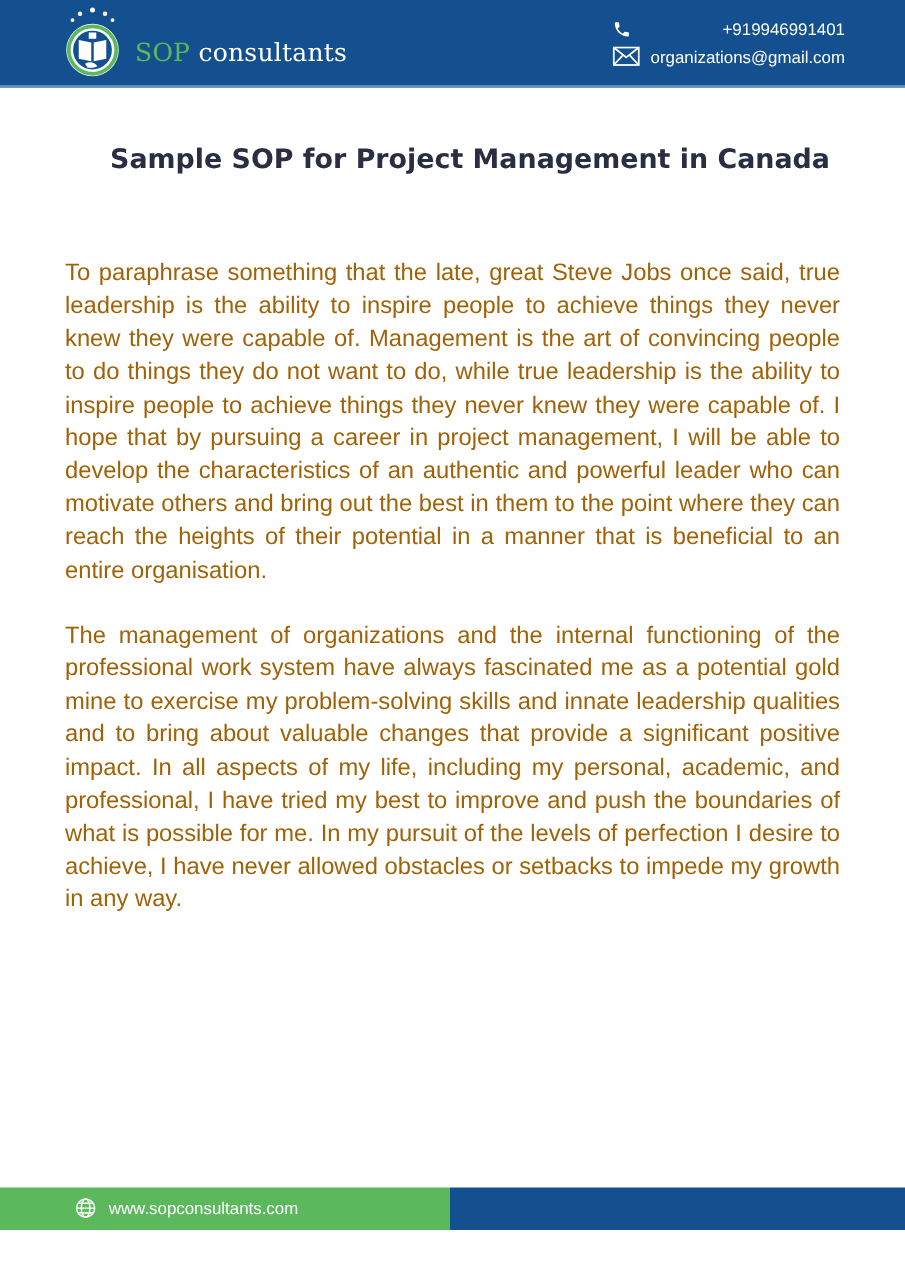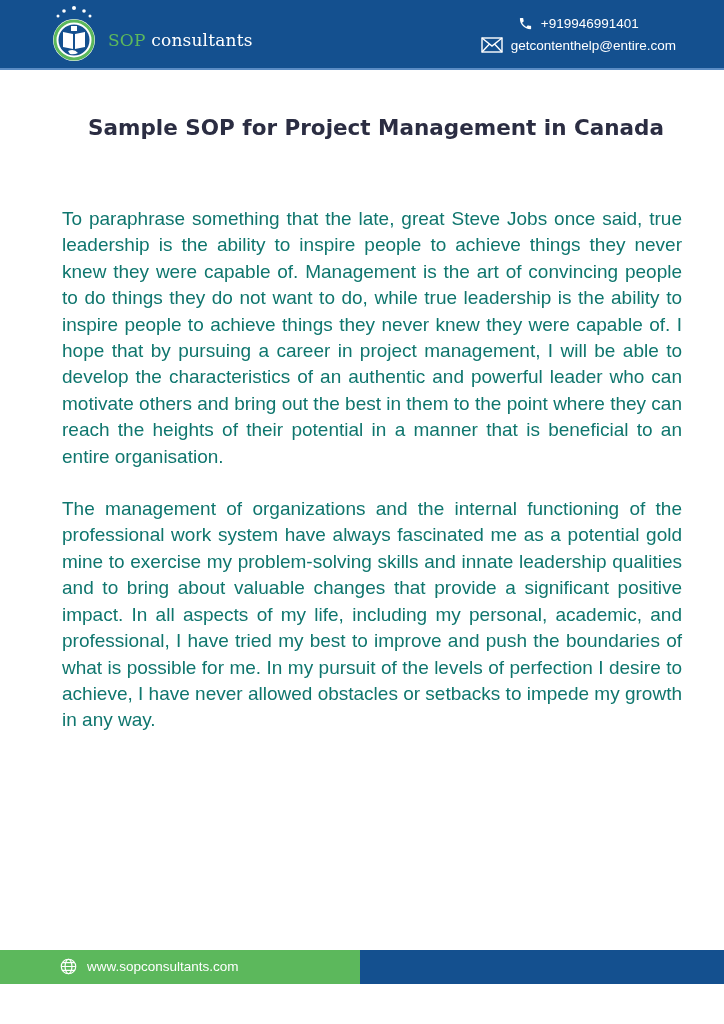--- a/index.html
+++ b/index.html
@@ -1,25 +1,25 @@
 <!DOCTYPE html>
 <html><head>
 <meta charset="utf-8">
 <style>
   html, body { margin:0; padding:0; }
   body { width:724px; height:1024px; background:#ffffff; position:relative; overflow:hidden; font-family:"DejaVu Sans", sans-serif; }
   .header { position:absolute; left:0; top:0; width:724px; height:68px; background:#14508f; border-bottom:2px solid #5b8cc4; }
   .logo { position:absolute; left:44px; top:4px; width:60px; height:60px; }
-  .brand { position:absolute; left:108px; top:30px; font-family:"DejaVu Serif", serif; font-size:17px; color:#fff; letter-spacing:0.2px; }
+  .brand { position:absolute; left:108px; top:30px; font-family:"DejaVu Serif", serif; font-size:20px; color:#fff; letter-spacing:0.2px; }
   .brand .sop { color:#5cb85c; }
   .contact { position:absolute; right:48px; top:12px; text-align:right; color:#fff; font-family:"Liberation Sans", sans-serif; font-size:13.5px; }
-  .contact .row { display:flex; align-items:center; justify-content:center; height:22px; }
+  .contact .row { display:flex; align-items:center; justify-content:space-between; height:22px; }
   .contact svg { margin-right:8px; }
   .title { position:absolute; left:60px; width:604px; top:112px; text-align:right; font-family:"DejaVu Sans", sans-serif; font-weight:bold; font-size:21.5px; line-height:32px; color:#2b2d42; }
-  .body { position:absolute; left:52px; width:620px; top:206px; font-family:"Liberation Sans", sans-serif; font-size:19px; line-height:26.4px; color:#0f766e; text-align:justify;margin-left:10px; }
+  .body { position:absolute; left:52px; width:620px; top:206px; font-family:"Liberation Sans", sans-serif; font-size:19px; line-height:26.4px; color:#a16207; text-align:justify; }
   .body p { margin:0 0 26px 0; }
   .footer { position:absolute; left:0; top:950px; width:724px; height:34px; }
   .footer .green { position:absolute; left:0; top:0; width:360px; height:34px; background:#5cb85c; }
   .footer .blue { position:absolute; left:360px; top:0; width:364px; height:34px; background:#14508f; }
   .footer .site { position:absolute; left:60px; top:8px; display:flex; align-items:center; color:#fff; font-family:"Liberation Sans", sans-serif; font-size:13.5px; }
   .footer .site svg { margin-right:10px; }
 </style>
 </head>
 <body>
 
@@ -48,21 +48,21 @@
       <svg width="15" height="15" viewBox="0 0 24 24">
           <path fill="#fff" d="M6.6 10.8c1.4 2.8 3.8 5.1 6.6 6.6l2.2-2.2c.3-.3.7-.4 1-.2 1.1.4 2.3.6 3.6.6.6 0 1 .4 1 1V20c0 .6-.4 1-1 1C10.6 21 3 13.4 3 4c0-.6.4-1 1-1h3.5c.6 0 1 .4 1 1 0 1.3.2 2.5.6 3.6.1.3 0 .7-.2 1L6.6 10.8z"></path>
         </svg>
       <span>+919946991401</span>
     </div>
     <div class="row">
       <svg width="22" height="16" viewBox="0 0 22 16">
           <rect x="1" y="1" width="20" height="14" fill="none" stroke="#fff" stroke-width="1.4"></rect>
           <path d="M1 1 L11 9 L21 1 M1 15 L8 7.5 M21 15 L14 7.5" fill="none" stroke="#fff" stroke-width="1.4"></path>
         </svg>
-      <span>getcontenthelp@entire.com</span>
+      <span>organizations@gmail.com</span>
     </div>
   </div>
 </div>
 
 <div class="title">Sample SOP for Project Management in Canada</div>
 
 <div class="body">
   <p>To paraphrase something that the late, great Steve Jobs once said, true leadership is the ability to inspire people to achieve things they never knew they were capable of. Management is the art of convincing people to do things they do not want to do, while true leadership is the ability to inspire people to achieve things they never knew they were capable of. I hope that by pursuing a career in project management, I will be able to develop the characteristics of an authentic and powerful leader who can motivate others and bring out the best in them to the point where they can reach the heights of their potential in a manner that is beneficial to an entire organisation.</p>
   <p>The management of organizations and the internal functioning of the professional work system have always fascinated me as a potential gold mine to exercise my problem-solving skills and innate leadership qualities and to bring about valuable changes that provide a significant positive impact. In all aspects of my life, including my personal, academic, and professional, I have tried my best to improve and push the boundaries of what is possible for me. In my pursuit of the levels of perfection I desire to achieve, I have never allowed obstacles or setbacks to impede my growth in any way.</p>
 </div>

